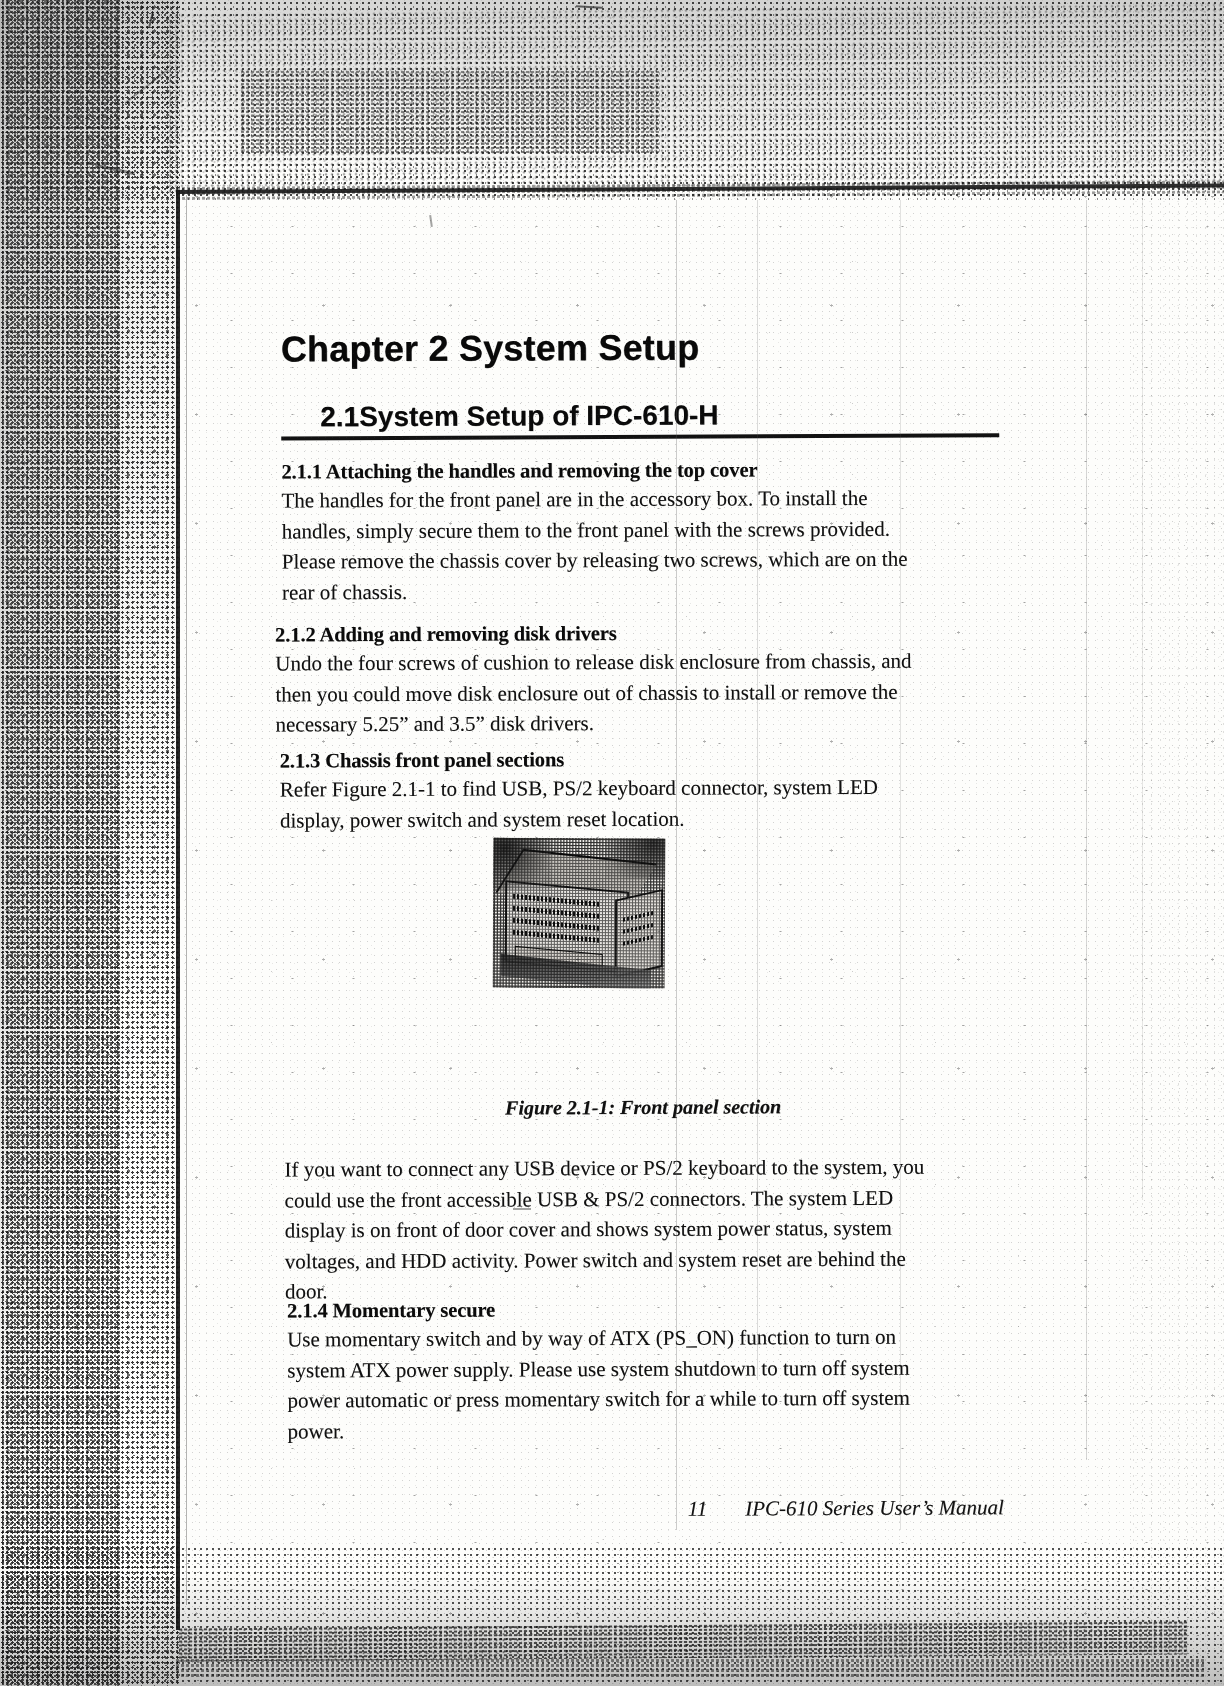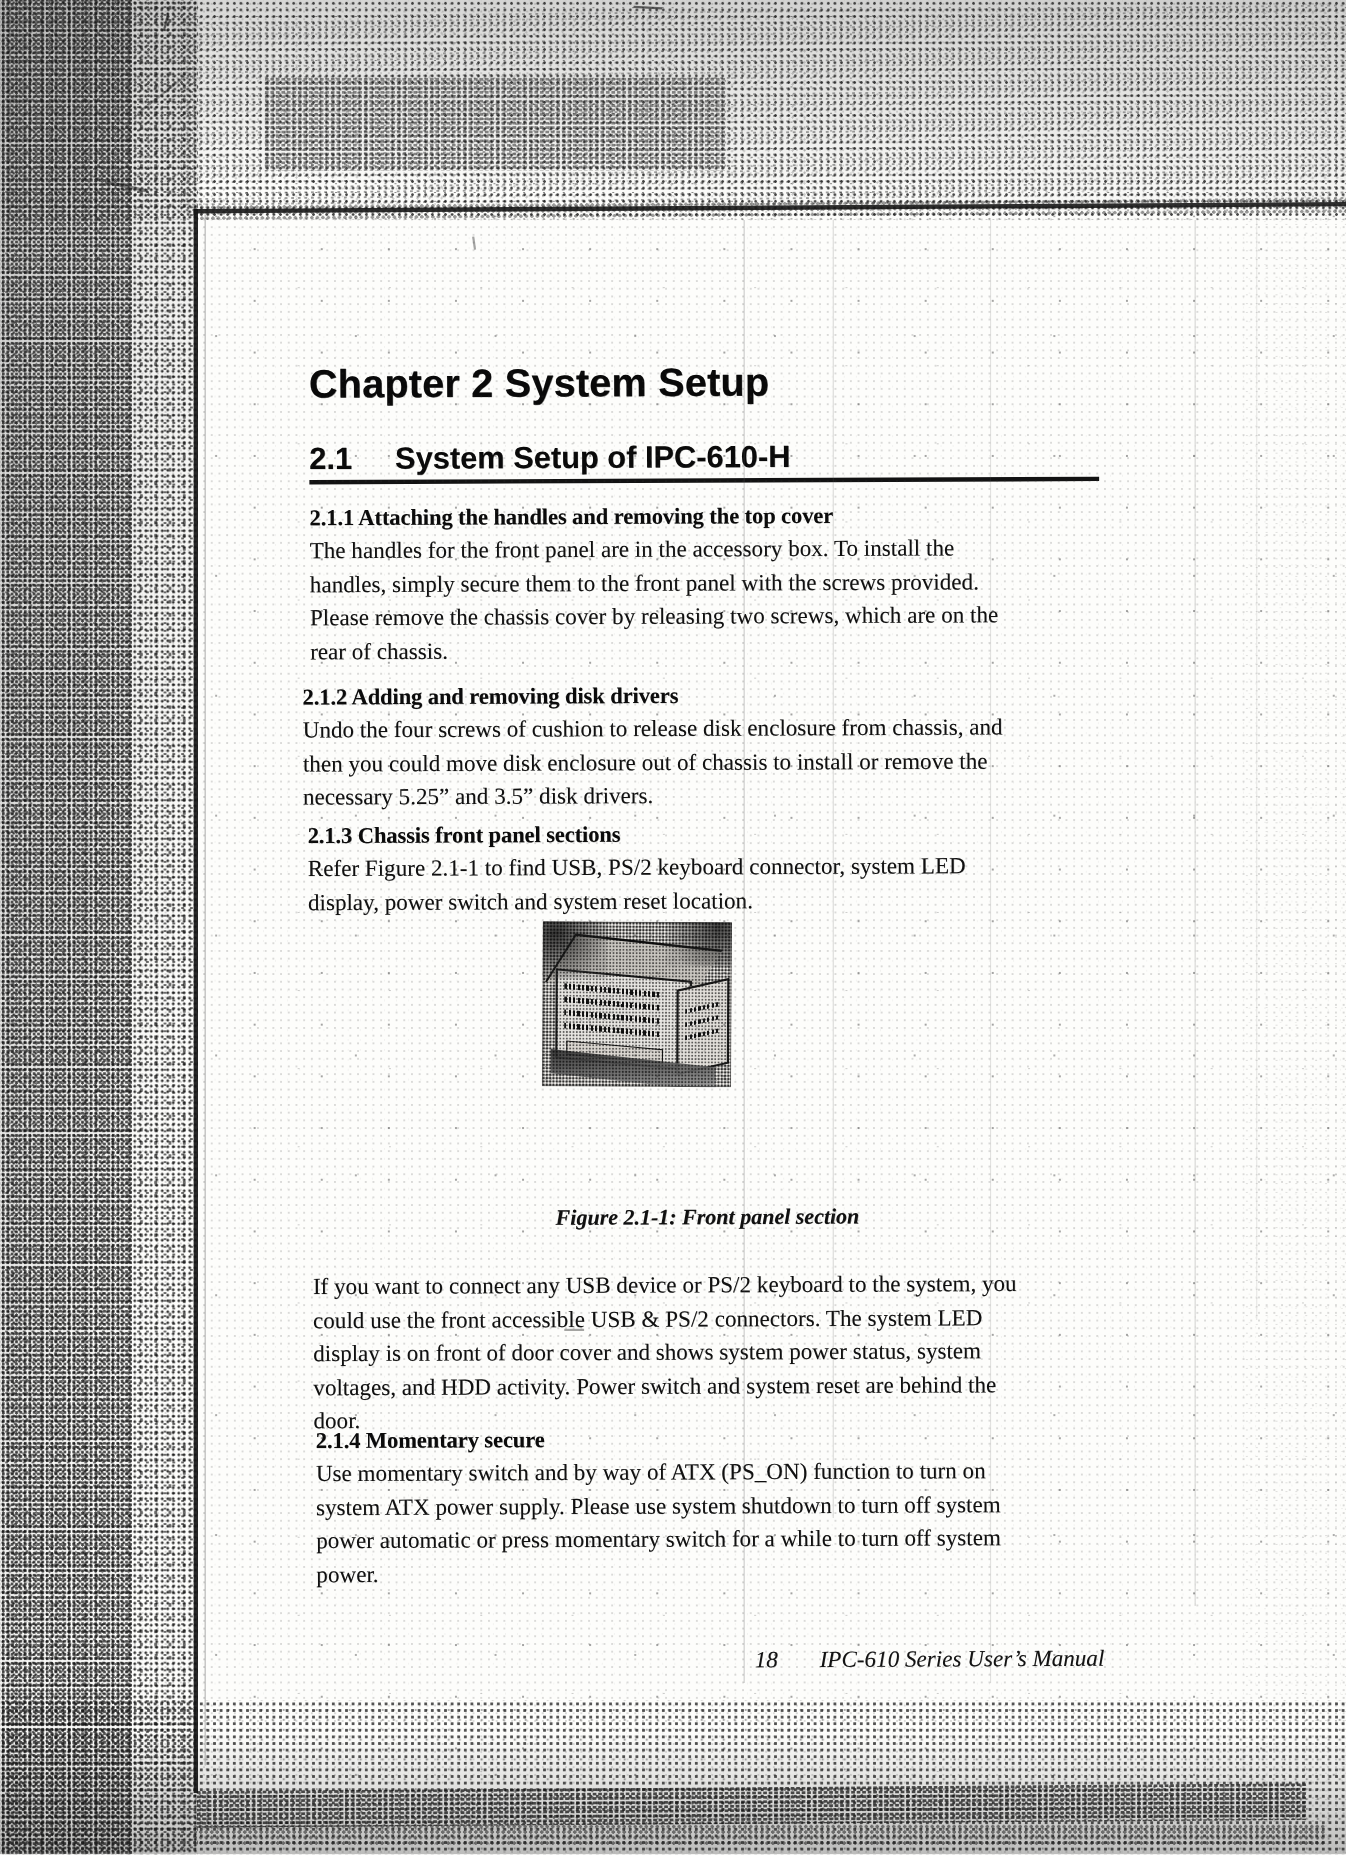--- a/index.html
+++ b/index.html
@@ -243,21 +243,21 @@
     width: 718px;
   }
   .section-title {
     font-family: "Liberation Sans", "DejaVu Sans", sans-serif;
     font-weight: bold;
     font-size: 28px;
     color: #0a0a0a;
     white-space: nowrap;
     text-shadow: 0.4px 0.25px 0 rgba(0,0,0,.42);
   }
-  .section-title .num { display:inline-block; width: 78px; }
+  .section-title .num { display:inline-block; width: 78px; text-align: right; }
   .section-rule {
     margin-top: 3px;
     height: 4px;
     background: #121212;
     width: 718px;
   }
 
   .sub-head {
     position: absolute;
     font-family: "Liberation Serif", "DejaVu Serif", serif;
@@ -516,21 +516,21 @@
 
     <div class="sub-head" style="left:285px; top:1298px;">2.1.4 Momentary secure</div>
     <div class="para" style="left:285px; top:1323px; width:730px;">
       <span class="ln">Use momentary switch and by way of ATX (PS_ON) function to turn on</span>
       <span class="ln">system ATX power supply. Please use system shutdown to turn off system</span>
       <span class="ln">power automatic or press momentary switch for a while to turn off system</span>
       <span class="ln">power.</span>
     </div>
 
     <div class="footer">
-      <span class="pg">18</span><span>IPC-610 Series User’s Manual</span>
+      <span class="pg">11</span><span>IPC-610 Series User’s Manual</span>
     </div>
 
   </div>
 
   <div class="streak s1"></div>
   <div class="streak s2"></div>
   <div class="streak s3"></div>
   <div class="streak s4"></div>
   <div class="streak s5"></div>
   <div class="speckles"></div>

